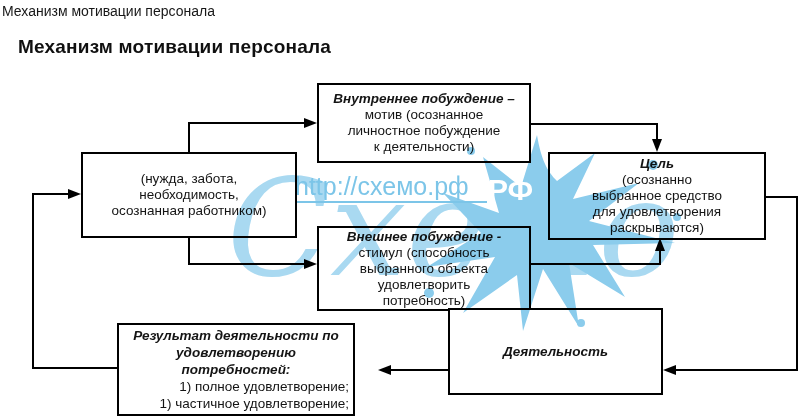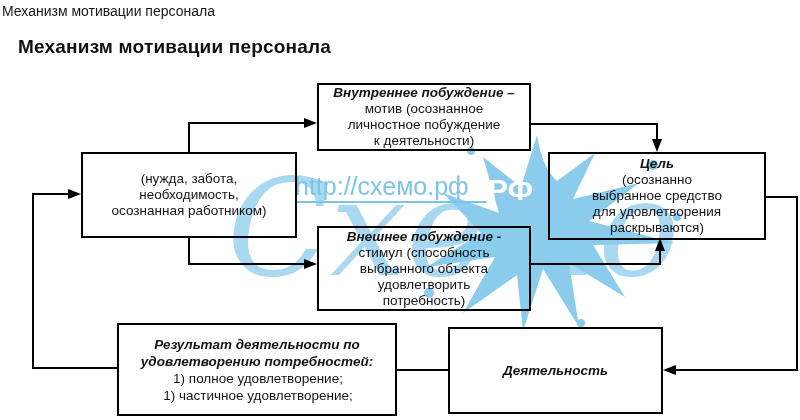--- a/index.html
+++ b/index.html
@@ -16,21 +16,21 @@
 
   .window-title{position:absolute;left:2px;top:2px;font-size:14px;line-height:18px;color:#171717;z-index:2;}
   .heading{position:absolute;left:18px;top:36px;font-size:19px;font-weight:700;letter-spacing:.2px;color:#101010;z-index:2;}
 
   .box{position:absolute;box-sizing:border-box;border:2px solid #000;background:var(--paper);
        display:flex;flex-direction:column;justify-content:center;align-items:center;
        text-align:center;padding:2px 4px;z-index:2;}
   .box-title{font-weight:700;font-style:italic;font-size:13.5px;line-height:16px;white-space:pre-line;}
   .box-body{font-size:13.5px;line-height:16px;white-space:pre-line;}
   .box.result .box-title{line-height:17px;}
-  .box-items{align-self:stretch;text-align:center;padding-left:2px;}
+  .box-items{align-self:stretch;text-align:right;padding-left:2px;}
   .box-item{font-size:13.5px;line-height:17px;}
 
   .ln{position:absolute;background:#000;z-index:1;}
   .arr{position:absolute;width:0;height:0;z-index:1;}
   .arr-right{border-top:5px solid transparent;border-bottom:5px solid transparent;border-left:13px solid #000;}
   .arr-left {border-top:5px solid transparent;border-bottom:5px solid transparent;border-right:13px solid #000;}
   .arr-down {border-left:5px solid transparent;border-right:5px solid transparent;border-top:13px solid #000;}
   .arr-up   {border-left:5px solid transparent;border-right:5px solid transparent;border-bottom:13px solid #000;}
 
   .watermark{position:absolute;left:225px;top:125px;width:480px;height:210px;z-index:3;
@@ -48,21 +48,21 @@
 
   <div class="window-title">Механизм мотивации персонала</div>
   <div class="heading">Механизм мотивации персонала</div>
 
   <div class="box" style="left:81px;top:152px;width:216px;height:86px;">
     <div class="box-body">(нужда, забота,
 необходимость,
 осознанная работником)</div>
   </div>
 
-  <div class="box" style="left:317px;top:83px;width:214px;height:68px;">
+  <div class="box" style="left:317px;top:83px;width:214px;height:80px;">
     <div class="box-title">Внутреннее побуждение –</div>
     <div class="box-body">мотив (осознанное
 личностное побуждение
 к деятельности)</div>
   </div>
 
   <div class="box" style="left:317px;top:226px;width:214px;height:85px;">
     <div class="box-title">Внешнее побуждение -</div>
     <div class="box-body">стимул (способность
 выбранного объекта
@@ -71,30 +71,30 @@
   </div>
 
   <div class="box" style="left:548px;top:152px;width:218px;height:88px;">
     <div class="box-title">Цель</div>
     <div class="box-body">(осознанно
 выбранное средство
 для удовлетворения
 раскрываются)</div>
   </div>
 
-  <div class="box result" style="left:117px;top:323px;width:280px;height:93px;">
+  <div class="box result" style="left:117px;top:323px;width:238px;height:93px;">
     <div class="box-title">Результат деятельности по
 удовлетворению потребностей:</div>
     <div class="box-items">
       <div class="box-item">1) полное удовлетворение;</div>
       <div class="box-item">1) частичное удовлетворение;</div>
     </div>
   </div>
 
-  <div class="box" style="left:448px;top:327px;width:215px;height:87px;">
+  <div class="box" style="left:448px;top:308px;width:215px;height:87px;">
     <div class="box-title">Деятельность</div>
   </div>
 
   <div class="ln" style="left:188px;top:123px;width:2px;height:30px;"></div>
   <div class="ln" style="left:188px;top:122px;width:118px;height:2px;"></div>
   <div class="arr arr-right" style="left:304px;top:118px;"></div>
 
   <div class="ln" style="left:188px;top:237px;width:2px;height:28px;"></div>
   <div class="ln" style="left:188px;top:263px;width:118px;height:2px;"></div>
   <div class="arr arr-right" style="left:304px;top:259px;"></div>

